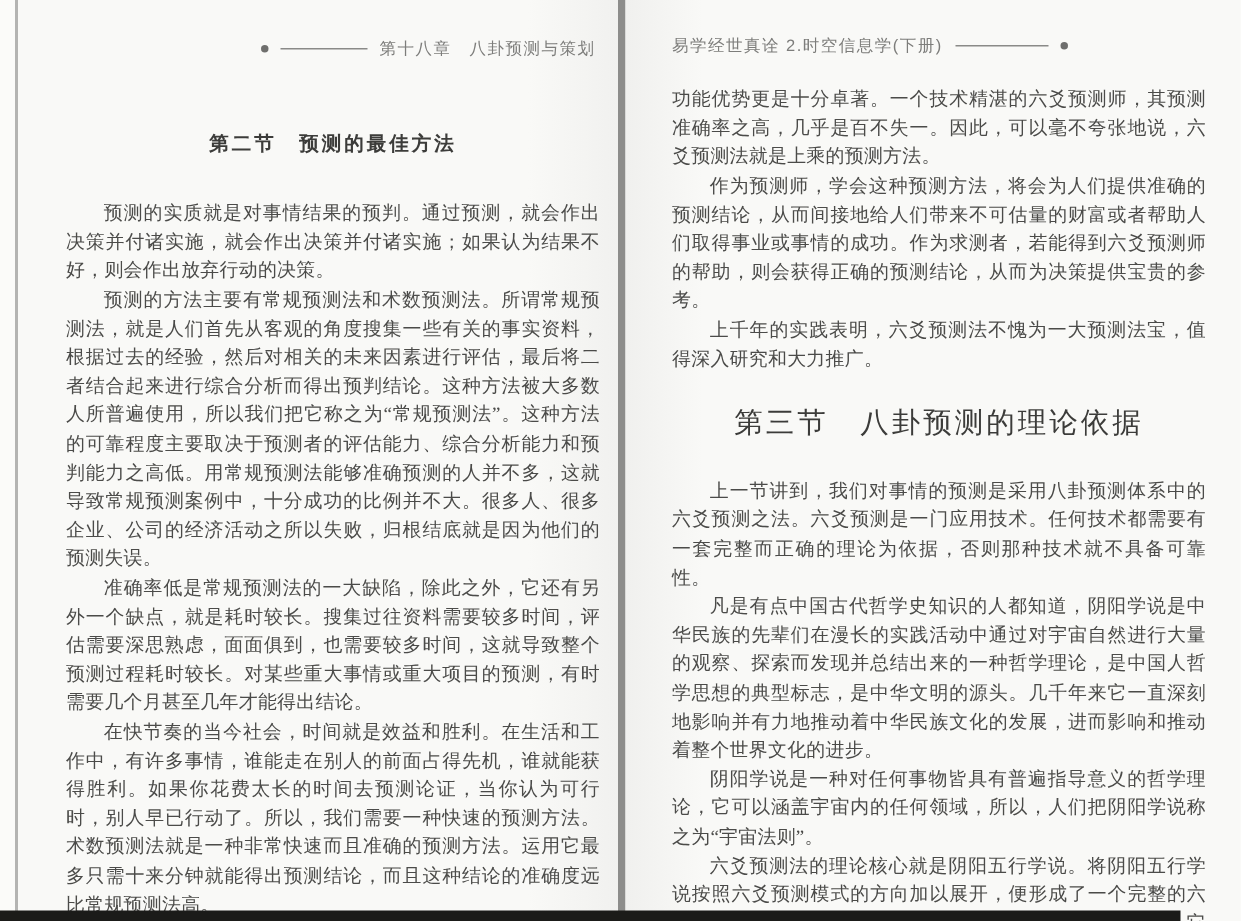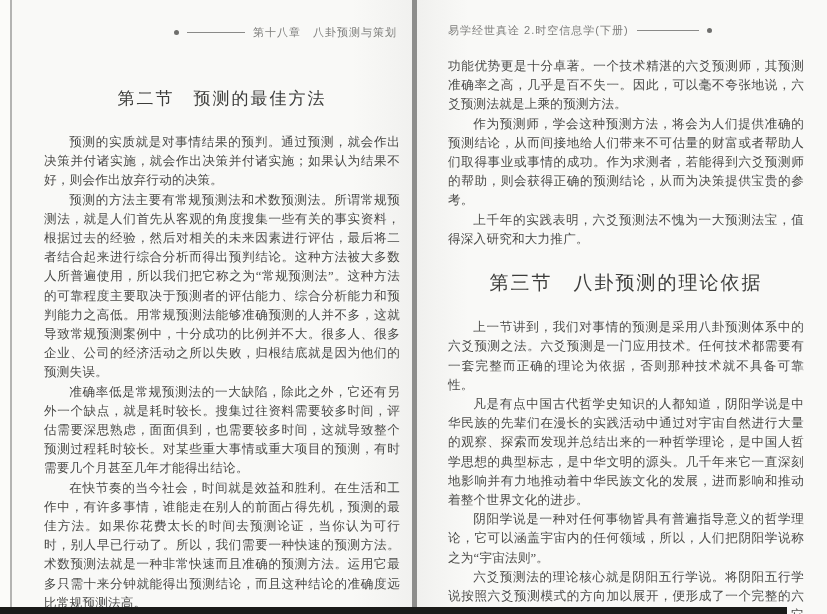--- a/index.html
+++ b/index.html
@@ -61,22 +61,22 @@
     background: #8a8a88;
     flex: 0 0 auto;
   }
   .head-rule-left  { width: 58px; }
   .head-rule-right { width: 62px; }
 
   .section-title {
     position: absolute;
     width: 356px;
     text-align: center;
-    font-size: 17px;
-    font-weight: normal;
+    font-size: 13px;
+    font-weight: bold;
     color: #3c3c3a;
     letter-spacing: 2px;
     white-space: nowrap;
   }
   .body-block {
     position: absolute;
     width: 356px;
     font-size: 12.6px;
     line-height: 19.2px;
     color: #4b4b49;
@@ -119,21 +119,21 @@
     <span class="head-rule head-rule-left"></span>
     <span>第十八章　八卦预测与策划</span>
   </div>
 
   <div class="section-title" style="left:32px; top:87px;">第二节　预测的最佳方法</div>
 
   <div class="body-block" style="left:32px; top:133px;">
     <p>预测的实质就是对事情结果的预判。通过预测，就会作出决策并付诸实施，就会作出决策并付诸实施；如果认为结果不好，则会作出放弃行动的决策。</p>
     <p>预测的方法主要有常规预测法和术数预测法。所谓常规预测法，就是人们首先从客观的角度搜集一些有关的事实资料，根据过去的经验，然后对相关的未来因素进行评估，最后将二者结合起来进行综合分析而得出预判结论。这种方法被大多数人所普遍使用，所以我们把它称之为“常规预测法”。这种方法的可靠程度主要取决于预测者的评估能力、综合分析能力和预判能力之高低。用常规预测法能够准确预测的人并不多，这就导致常规预测案例中，十分成功的比例并不大。很多人、很多企业、公司的经济活动之所以失败，归根结底就是因为他们的预测失误。</p>
     <p>准确率低是常规预测法的一大缺陷，除此之外，它还有另外一个缺点，就是耗时较长。搜集过往资料需要较多时间，评估需要深思熟虑，面面俱到，也需要较多时间，这就导致整个预测过程耗时较长。对某些重大事情或重大项目的预测，有时需要几个月甚至几年才能得出结论。</p>
-    <p>在快节奏的当今社会，时间就是效益和胜利。在生活和工作中，有许多事情，谁能走在别人的前面占得先机，预测的最佳方法。如果你花费太长的时间去预测论证，当你认为可行时，别人早已行动了。所以，我们需要一种快速的预测方法。术数预测法就是一种非常快速而且准确的预测方法。运用它最多只需十来分钟就能得出预测结论，而且这种结论的准确度远比常规预测法高。</p>
+    <p>在快节奏的当今社会，时间就是效益和胜利。在生活和工作中，有许多事情，谁能走在别人的前面占得先机，谁就能获得胜利。如果你花费太长的时间去预测论证，当你认为可行时，别人早已行动了。所以，我们需要一种快速的预测方法。术数预测法就是一种非常快速而且准确的预测方法。运用它最多只需十来分钟就能得出预测结论，而且这种结论的准确度远比常规预测法高。</p>
     <p>六爻预测法就是术数预测法中的一种。此法经过上千年的实践检验，证明其具有惊人的准确率，是常规预测法所无法企及的。我们所使用的六爻预测法的适用范围非常广大，几乎是无所不能，对于各种经济活动的预测，其</p>
   </div>
 
   <div class="page-number" style="left:368px; top:615px;">407</div>
 </div>
 
 <div class="gutter"></div>
 
 <div class="page page-right">
 

